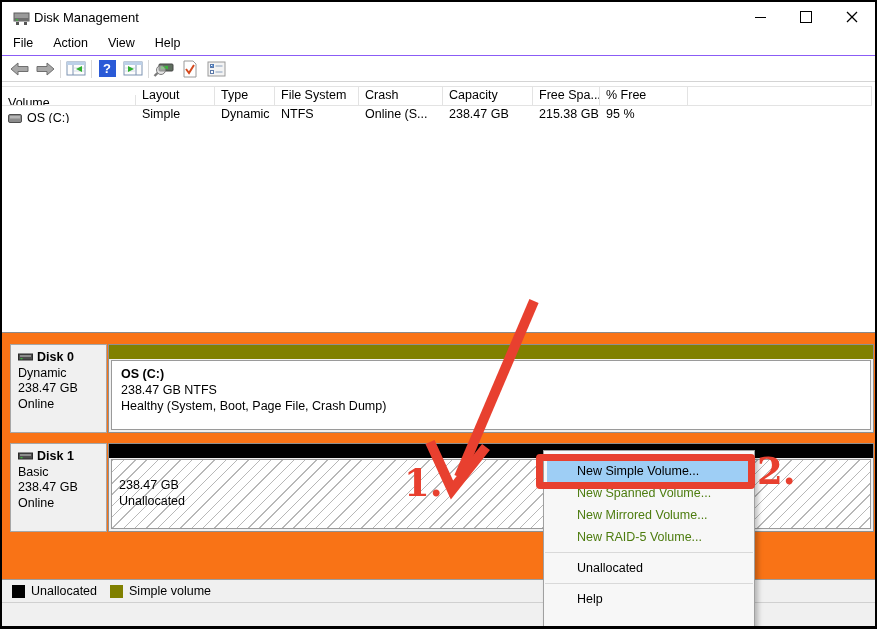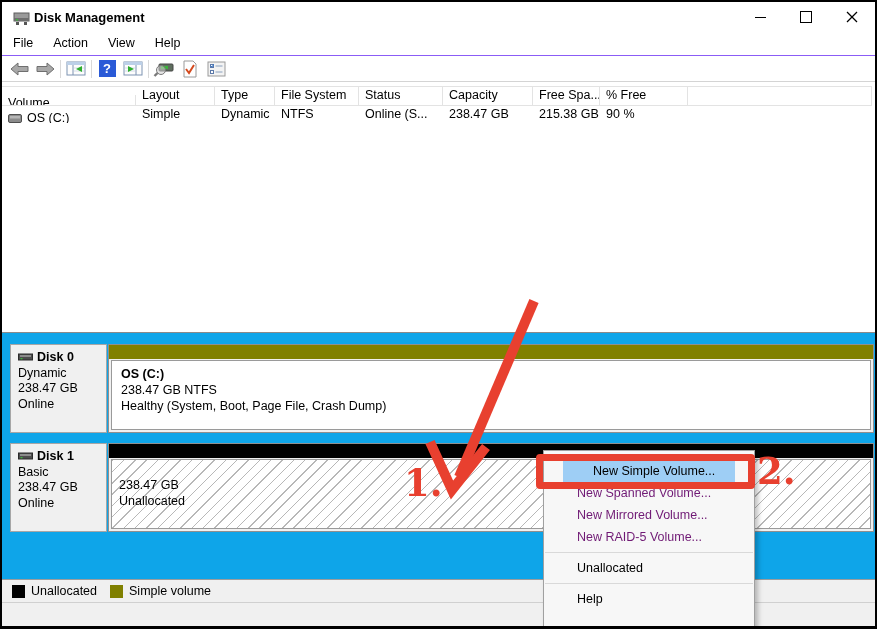--- a/index.html
+++ b/index.html
@@ -36,21 +36,21 @@
   .vrow{position:absolute;left:0;top:23px;width:870px;height:18px;display:flex;font-size:12.5px;}
   .vrow .rc{padding-left:6px;line-height:18px;white-space:nowrap;overflow:hidden;}
   .c0{width:134px;box-sizing:border-box;margin-top:8px;} .c1{width:79px;box-sizing:border-box;}
   .c2{width:60px;box-sizing:border-box;} .c3{width:84px;box-sizing:border-box;}
   .c4{width:84px;box-sizing:border-box;} .c5{width:90px;box-sizing:border-box;}
   .c6{width:67px;box-sizing:border-box;} .c7{width:88px;box-sizing:border-box;}
   .c8{flex:1;box-sizing:border-box;}
   .volcell{display:flex;align-items:center;gap:5px;}
 
   
-  .graph{left:2px;top:332px;width:873px;height:247px;background:#0ea5e9;border-top:1px solid #8a8a8a;box-sizing:border-box;}
+  .graph{left:2px;top:332px;width:873px;height:247px;background:#f97316;border-top:1px solid #8a8a8a;box-sizing:border-box;}
   .dheader{position:absolute;left:8px;width:97px;height:89px;background:#f0f0f0;border:1px solid #a6a6a6;
            box-sizing:border-box;font-size:12.5px;line-height:15.5px;padding:5px 0 0 7px;}
   .dheader .dname{font-weight:bold;display:flex;align-items:center;gap:4px;}
   .strip{position:absolute;left:106px;width:766px;height:89px;border:1px solid #8f8f8f;background:#f0f0f0;box-sizing:border-box;}
   .stripe{position:absolute;left:0;top:0;right:0;height:14px;}
   .strip-body{position:absolute;left:2px;right:2px;top:15px;bottom:2px;border:1px solid #9a9a9a;background:#fff;
               font-size:12.5px;line-height:16px;}
   .body-pad{padding:5px 0 0 9px;}
   .hatch{background-image:repeating-linear-gradient(135deg, rgba(125,125,125,0.55) 0px, rgba(125,125,125,0.55) 1px, transparent 1px, transparent 8px);
          background-color:#fff;}
@@ -62,22 +62,22 @@
   .swatch{width:13px;height:13px;margin-right:6px;}
   .sw-black{background:#000000;}
   .sw-olive{background:#808000;}
   .legend .litem{display:flex;align-items:center;margin-right:13px;}
   .statusbar{left:2px;top:602px;width:873px;height:24px;background:#f0f0f0;border-top:1px solid #d0d0d0;box-sizing:border-box;}
 
   
   .cmenu{left:543px;top:450px;width:212px;height:190px;background:#f7f7f7;border:1px solid #a0a0a0;
          box-shadow:3px 3px 5px rgba(0,0,0,0.25);box-sizing:border-box;padding-top:9px;font-size:12.5px;z-index:40;}
   .citem{height:22px;line-height:22px;padding-left:33px;white-space:nowrap;}
-  .citem.hl{background:#9ecef5;margin:0 19px;padding-left:30px;}
-  .citem.dis{color:#701a75;}
+  .citem.hl{background:#9ecef5;margin:0 3px;padding-left:30px;}
+  .citem.dis{color:#4d7c0f;}
   .csep{height:1px;background:#d9d9d9;margin:4px 1px;}
 
   
   .anno-svg{left:0;top:0;width:877px;height:629px;z-index:50;pointer-events:none;}
   .redbox{left:536px;top:454px;width:219px;height:35px;border:7px solid #e8402f;border-radius:4px;box-sizing:border-box;z-index:55;}
   .rednum{font-family:"DejaVu Serif",serif;font-weight:bold;color:#e8402f;z-index:60;}
   .num1{left:404px;top:461px;font-size:37px;}
   .num2{left:757px;top:449px;font-size:37px;}
 
   .bold{font-weight:bold;}
@@ -88,21 +88,21 @@
 <div class="screen">
 
   <div class="abs titlebar">
     <svg class="abs" style="left:11px;top:9px;" width="17" height="14">
       <rect x="1" y="2" width="15" height="8" fill="#9a9a9a" stroke="#5c5c5c"></rect>
       <rect x="1" y="7" width="15" height="3" fill="#6e6e6e"></rect>
       <rect x="3" y="8" width="2" height="1.6" fill="#3db53d"></rect>
       <rect x="3" y="11" width="3" height="3" fill="#555"></rect>
       <rect x="11" y="11" width="3" height="3" fill="#555"></rect>
     </svg>
-    <span class="title-text" style="margin-left:32px;font-weight:bold;">Disk Management</span>
+    <span class="title-text" style="margin-left:32px;">Disk Management</span>
     <div class="win-controls">
       <div class="winbtn">
           <div class="glyph-min"></div>
         </div>
       <div class="winbtn">
           <div class="glyph-max"></div>
         </div>
       <div class="winbtn">
         <svg width="12" height="12">
           <line x1="1" y1="1" x2="11" y2="11" stroke="#000" stroke-width="1.3"></line>
@@ -181,41 +181,41 @@
       </svg>
     </div>
   </div>
 
   <div class="abs listpanel">
     <div class="vheader">
       <div class="hc c0">Volume</div>
       <div class="hc c1">Layout</div>
       <div class="hc c2">Type</div>
       <div class="hc c3">File System</div>
-      <div class="hc c4">Status</div>
+      <div class="hc c4">Crash</div>
       <div class="hc c5">Capacity</div>
       <div class="hc c6">Free Spa...</div>
       <div class="hc c7">% Free</div>
       <div class="hc c8"></div>
     </div>
     <div class="vrow">
       <div class="rc c0 volcell">
         <svg width="14" height="9">
           <rect x="0.5" y="0.5" width="13" height="8" rx="1.5" fill="#8b8b8b" stroke="#4f4f4f"></rect>
           <rect x="2" y="2" width="10" height="2.5" fill="#b5b5b5"></rect>
         </svg>
         <span>OS (C:)</span>
       </div>
       <div class="rc c1">Simple</div>
       <div class="rc c2">Dynamic</div>
       <div class="rc c3">NTFS</div>
       <div class="rc c4">Online (S...</div>
       <div class="rc c5">238.47 GB</div>
       <div class="rc c6">215.38 GB</div>
-      <div class="rc c7">90 %</div>
+      <div class="rc c7">95 %</div>
       <div class="rc c8"></div>
     </div>
   </div>
 
   <div class="abs graph">
 
     <div class="dheader" style="top:11px;">
       <div class="dname">
         <svg width="15" height="10">
           <rect x="0.5" y="1" width="14" height="6" fill="#4c4c4c" stroke="#2a2a2a"></rect>

